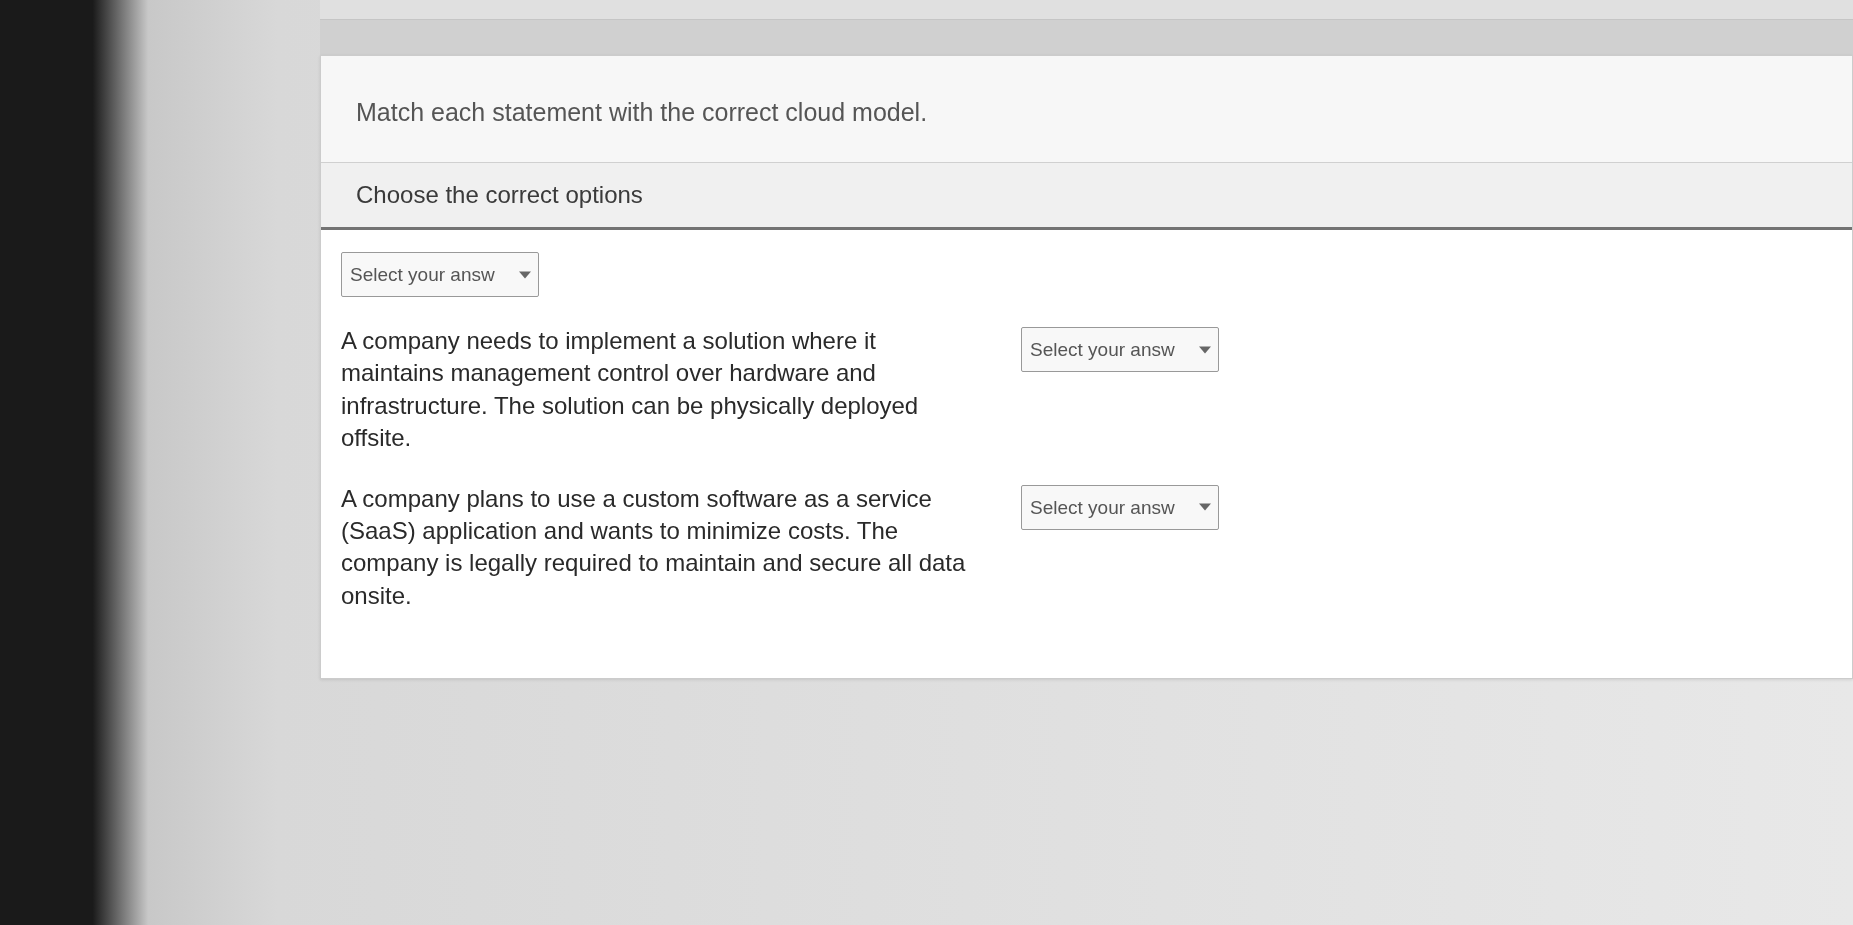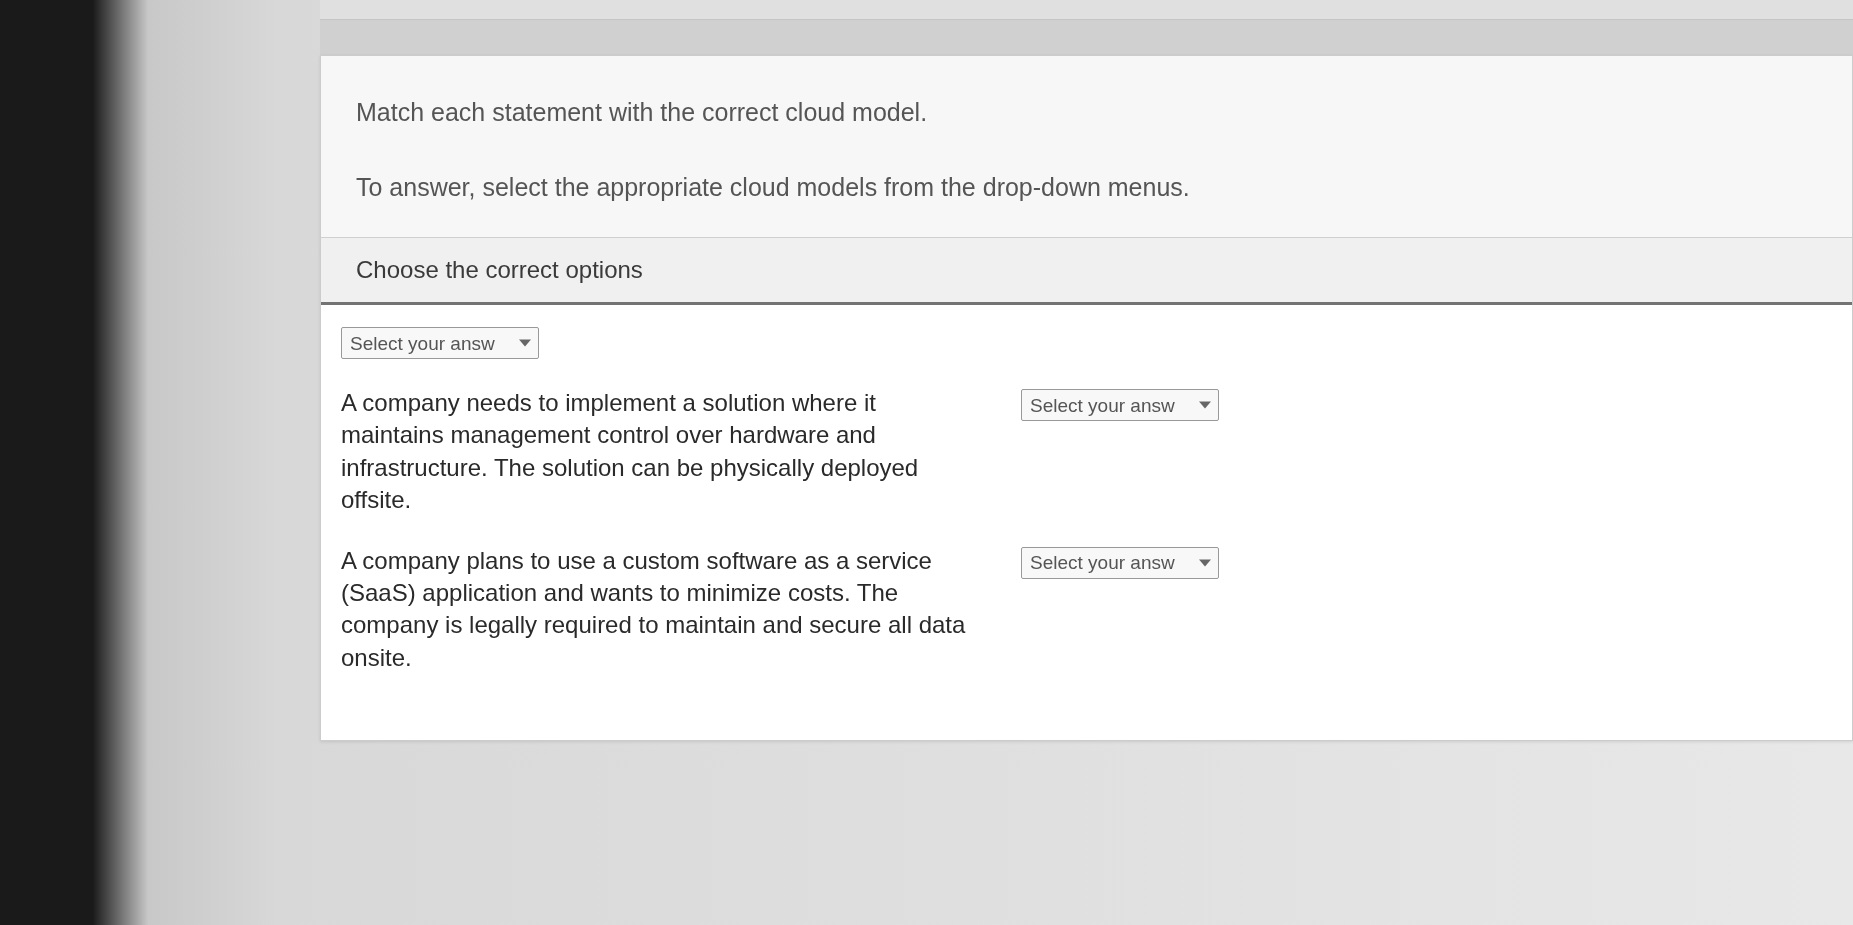--- a/index.html
+++ b/index.html
@@ -96,21 +96,21 @@
     
     .dropdown {
       appearance: none;
       -webkit-appearance: none;
       background: #f8f8f8;
       border: 1px solid #999;
       padding: 3px 28px 3px 8px;
       font-size: 19px;
       color: #555;
       width: 198px;
-      height: 32px;
+      height: 45px;
       cursor: pointer;
       border-radius: 2px;
       font-family: inherit;
     }
     
     .dropdown-wrapper::after {
       content: '';
       position: absolute;
       right: 8px;
       top: 50%;
@@ -128,21 +128,20 @@
 
 <div class="outer-wrapper">
 
   <div class="top-spacer"></div>
   <div class="gap-band"></div>
 
   <div class="question-card">
 
     <div class="question-header">
       <p>Match each statement with the correct cloud model.</p>
-      <p class="second-line">To answer, select the appropriate cloud models from the drop-down menus.</p>
     </div>
 
     <div class="options-header">Choose the correct options</div>
 
     <div class="options-body">
 
       <div class="option-row">
         <div class="dropdown-wrapper">
           <select class="dropdown">
             <option>Select your answ</option>

